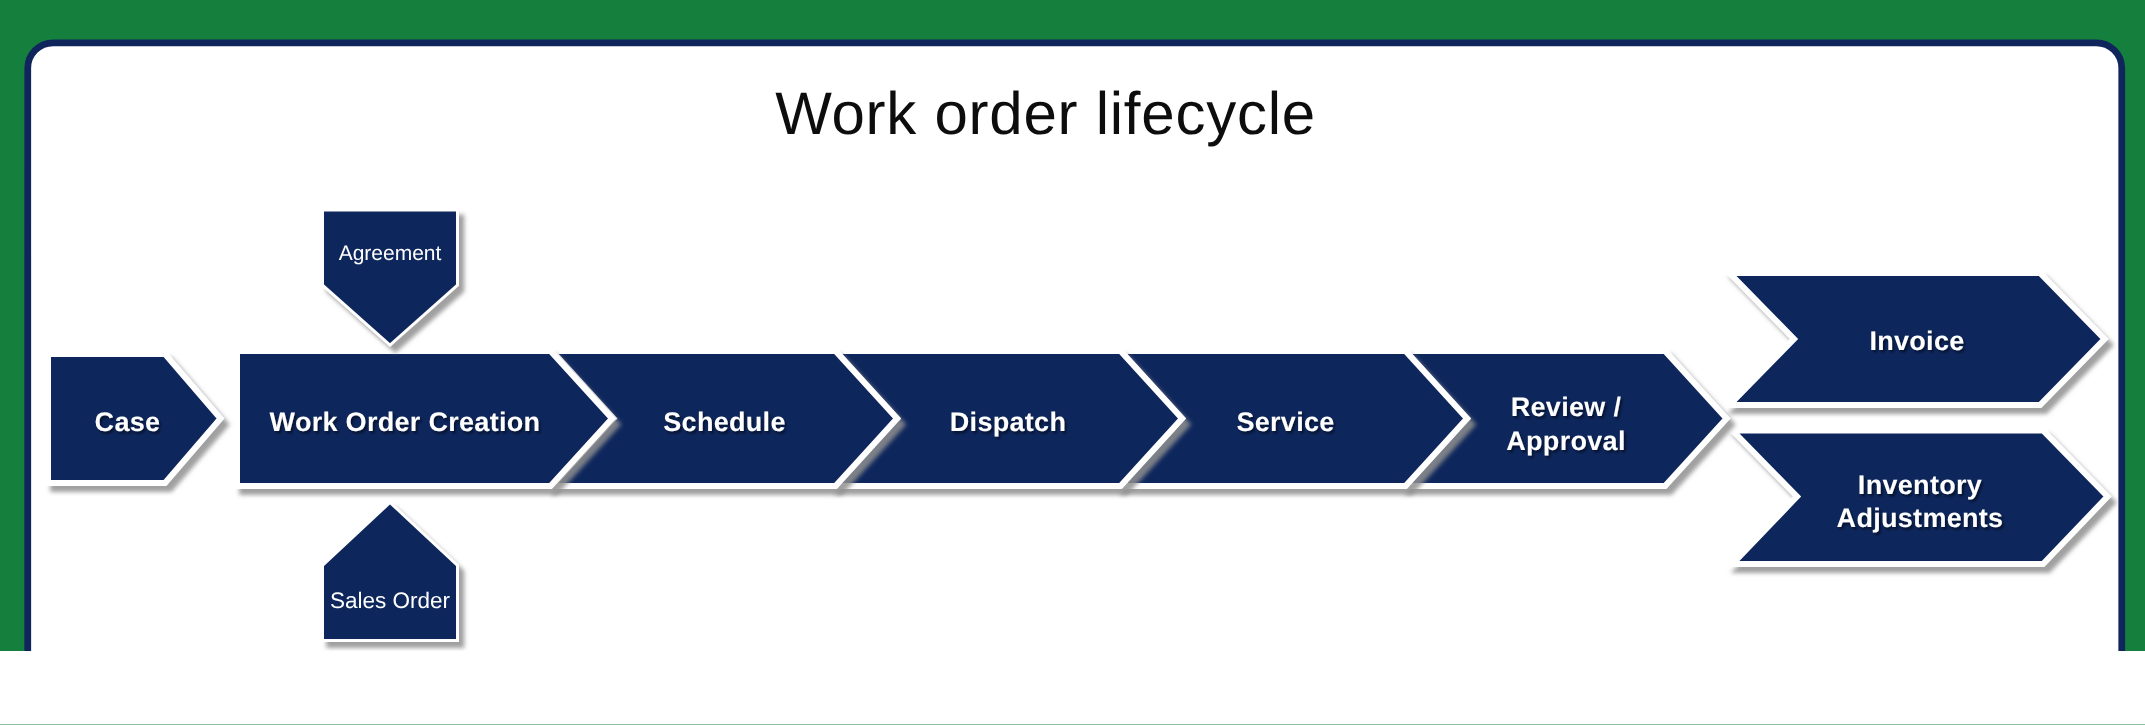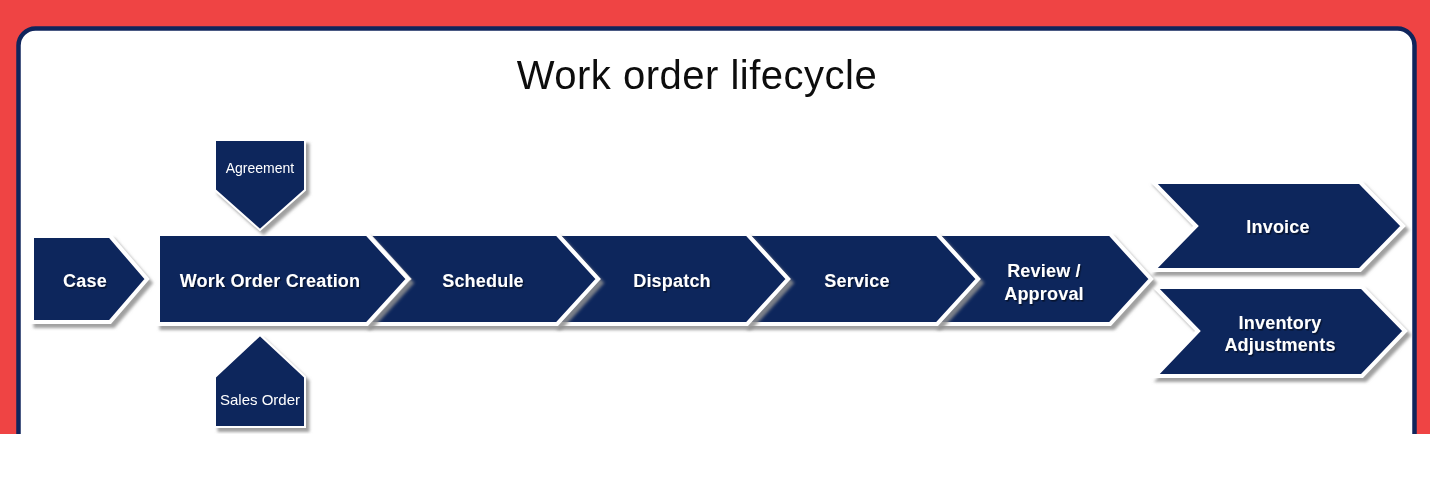--- a/index.html
+++ b/index.html
@@ -4,21 +4,21 @@
 <style>
   html, body {
     margin: 0;
     padding: 0;
     background: #ffffff;
   }
   .canvas {
     position: relative;
     width: 1430px;
     height: 434px;
-    background: #ef4444;
+    background: #15803d;
     overflow: hidden;
     font-family: "Liberation Sans", sans-serif;
   }
   svg { display: block; }
   .title-text {
     font-family: "Liberation Sans", sans-serif;
     font-size: 40px;
     font-weight: 400;
     letter-spacing: 0.5px;
   }

